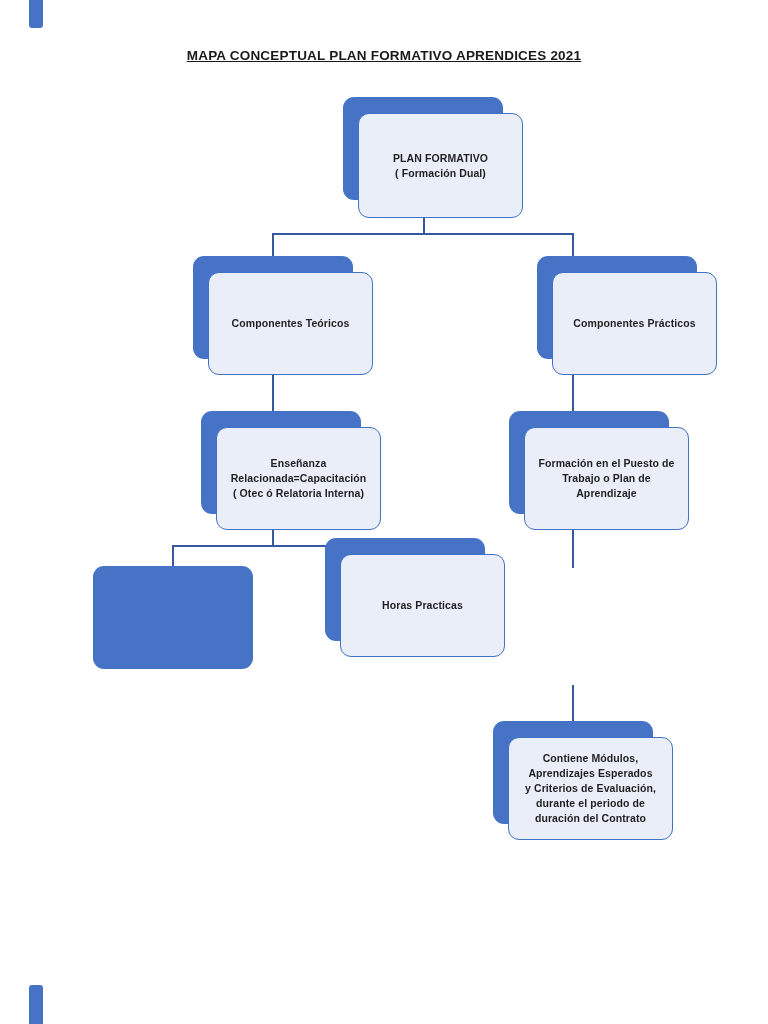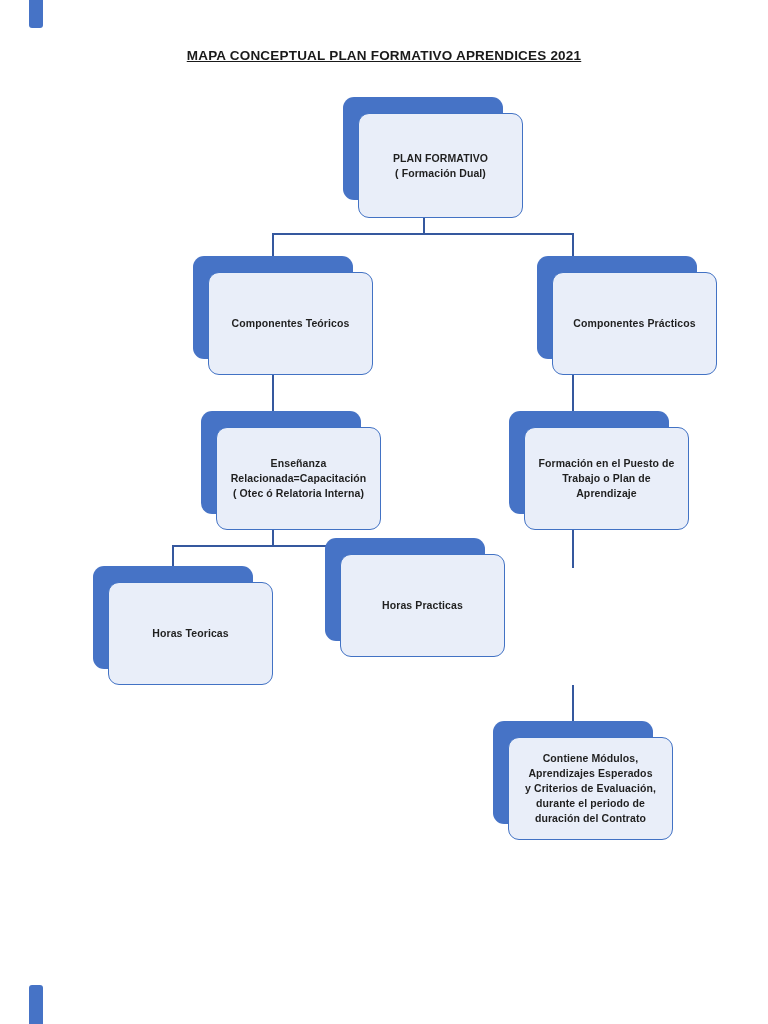--- a/index.html
+++ b/index.html
@@ -97,23 +97,20 @@
       <div class="shadow"></div>
       <div class="box">
         <span class="label">Formación en el Puesto de
 Trabajo o Plan de
 Aprendizaje</span>
       </div>
     </div>
 
     <div class="node" style="left:93px;top:566px;">
       <div class="shadow"></div>
-      <div class="box">
-        <span class="label">Horas Teoricas</span>
-      </div>
     </div>
 
     <div class="node" style="left:293px;top:538px;margin-left:32px;">
       <div class="shadow"></div>
       <div class="box">
         <span class="label">Horas Practicas</span>
       </div>
     </div>
 
 

